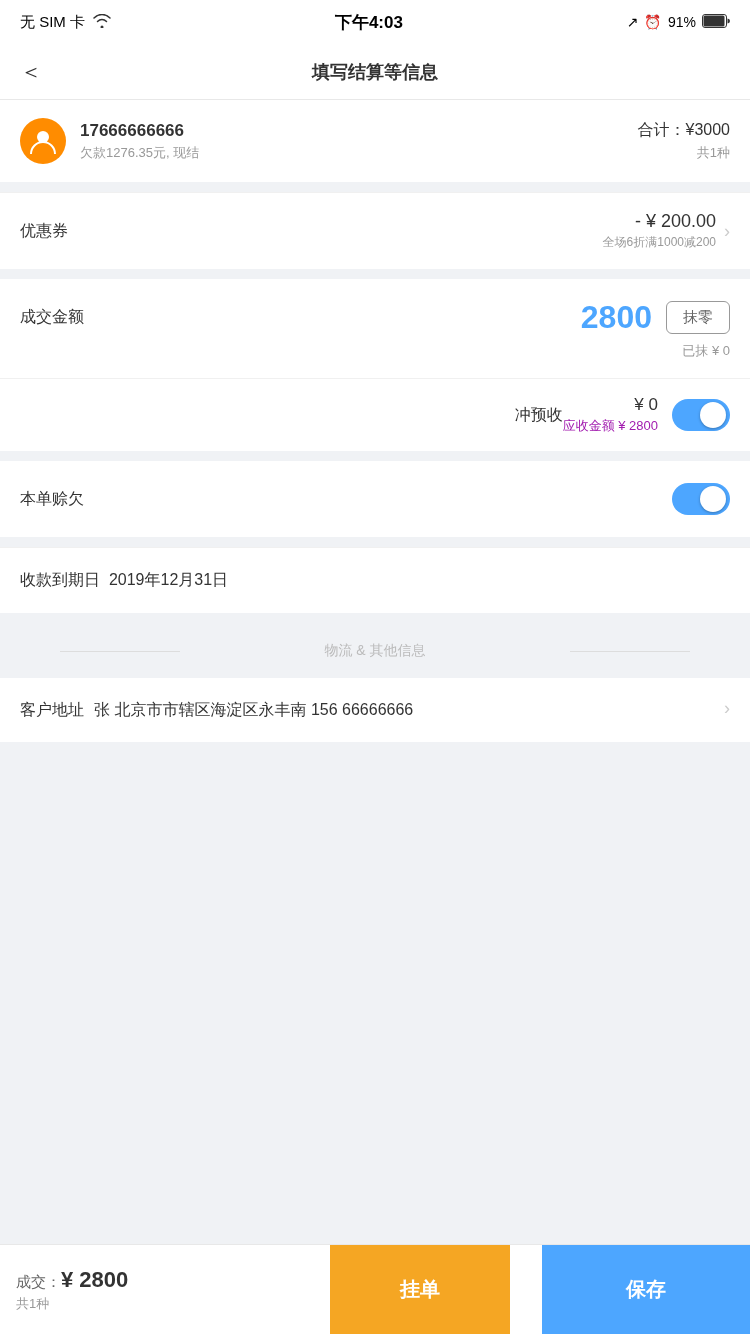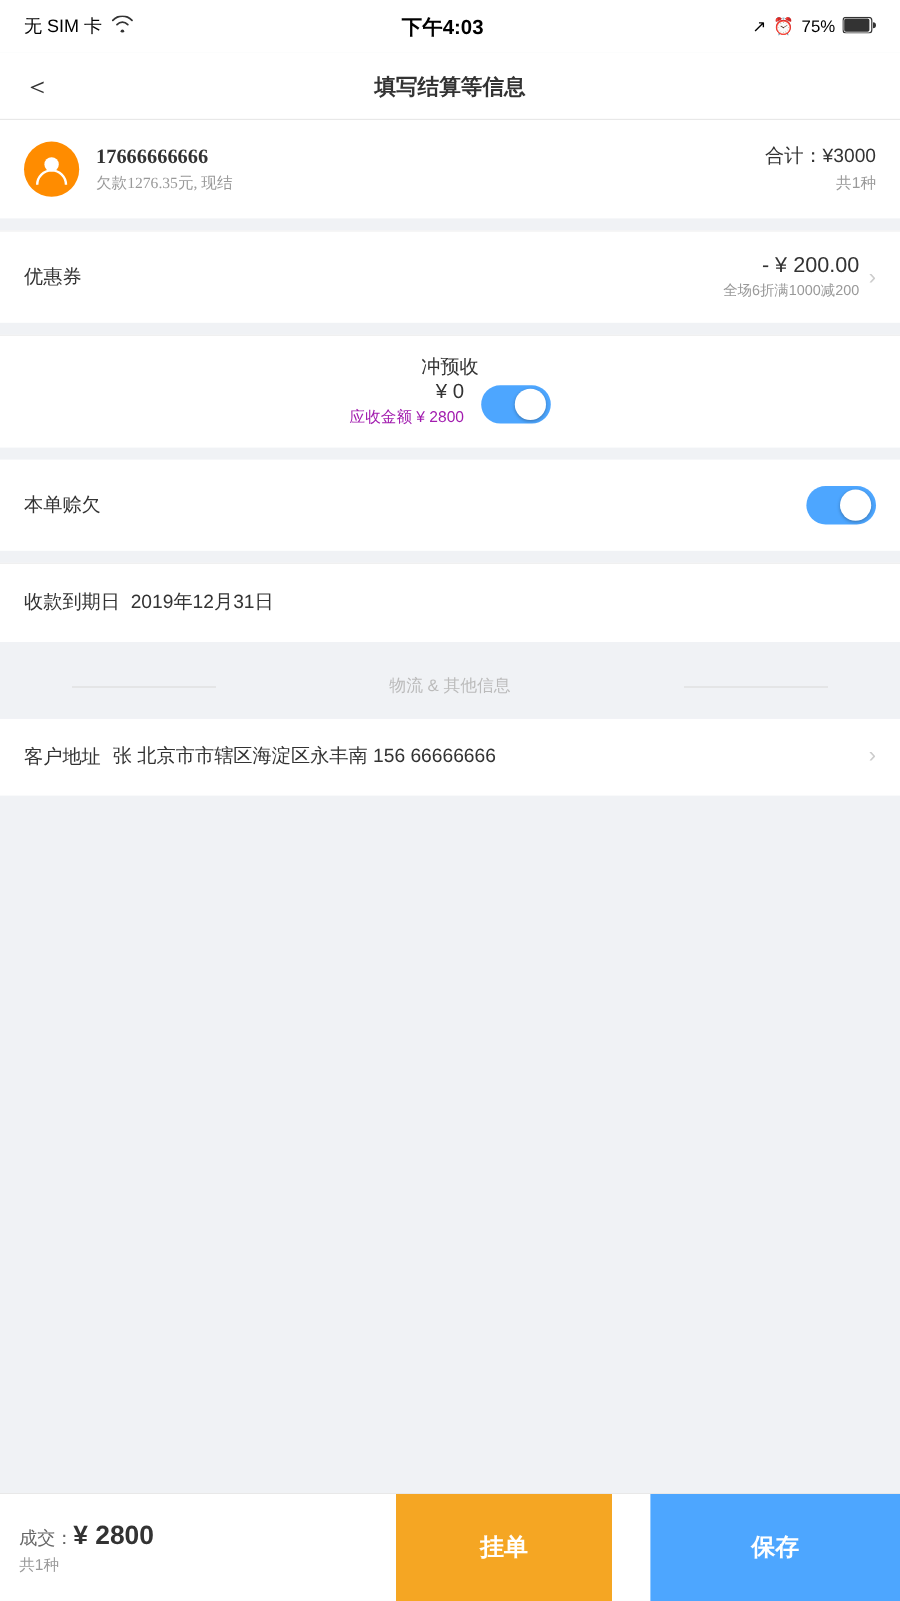--- a/index.html
+++ b/index.html
@@ -69,21 +69,20 @@
       display: flex;
       align-items: center;
       justify-content: space-between;
       background: #fff;
       margin-bottom: 10px;
     }
     .customer-left {
       display: flex;
       align-items: center;
       gap: 14px;
-      font-family: Liberation Serif, serif;
     }
     .avatar {
       width: 46px;
       height: 46px;
       border-radius: 50%;
       background: #ff8c00;
       display: flex;
       align-items: center;
       justify-content: center;
       overflow: hidden;
@@ -194,21 +193,20 @@
     
     .prepay-section {
       background: #fff;
       border-top: 1px solid #f0f0f0;
       padding: 16px 20px;
     }
     .prepay-row {
       display: flex;
       align-items: center;
       justify-content: flex-end;
-      flex-direction: column;
     }
     .prepay-label {
       font-size: 16px;
       color: #333;
     }
     .prepay-right {
       display: flex;
       align-items: center;
       gap: 14px;
     }
@@ -390,21 +388,21 @@
         <path d="M9 11.5a1.5 1.5 0 1 1 0 3 1.5 1.5 0 0 1 0-3z" fill="#333"></path>
         <path d="M4.5 7.5C5.9 6.1 7.35 5.5 9 5.5s3.1.6 4.5 2" stroke="#333" stroke-width="1.5" stroke-linecap="round" fill="none"></path>
         <path d="M1 4C3.4 1.6 6 0.5 9 0.5s5.6 1.1 8 3.5" stroke="#333" stroke-width="1.5" stroke-linecap="round" fill="none"></path>
       </svg>
     </span>
   </div>
   <div class="status-center">下午4:03</div>
   <div class="status-right">
     <span>↗</span>
     <span>⏰</span>
-    <span>75%</span>
+    <span>91%</span>
     <span>
       <svg width="28" height="14" viewBox="0 0 28 14">
         <rect x="0.5" y="0.5" width="24" height="13" rx="2.5" stroke="#333" stroke-width="1" fill="none"></rect>
         <rect x="1.5" y="1.5" width="21" height="11" rx="1.5" fill="#333"></rect>
         <path d="M25.5 4.5 v5a2 2 0 0 0 0-5z" fill="#333"></path>
       </svg>
     </span>
   </div>
 </div>
 
@@ -439,20 +437,30 @@
     <div class="coupon-right">
       <div class="coupon-value">
         <div class="coupon-amount">- ¥ 200.00</div>
         <div class="coupon-desc">全场6折满1000减200</div>
       </div>
       <span class="chevron-right">›</span>
     </div>
   </div>
 
   <div class="white-card">
+    <div class="deal-amount-section">
+      <div class="deal-amount-row">
+        <span class="deal-amount-label">成交金额</span>
+        <div class="deal-amount-right">
+          <span class="deal-amount-value">2800</span>
+          <button class="round-zero-btn">抹零</button>
+        </div>
+      </div>
+      <div class="deal-amount-sub">已抹  ¥ 0</div>
+    </div>
 
     <div class="prepay-section">
       <div class="prepay-row">
         <span class="prepay-label">冲预收</span>
         <div class="prepay-right">
           <div class="prepay-amount-col">
             <div class="prepay-amount">¥ 0</div>
             <div class="prepay-due">应收金额 ¥ 2800</div>
           </div>
           <div class="toggle">

